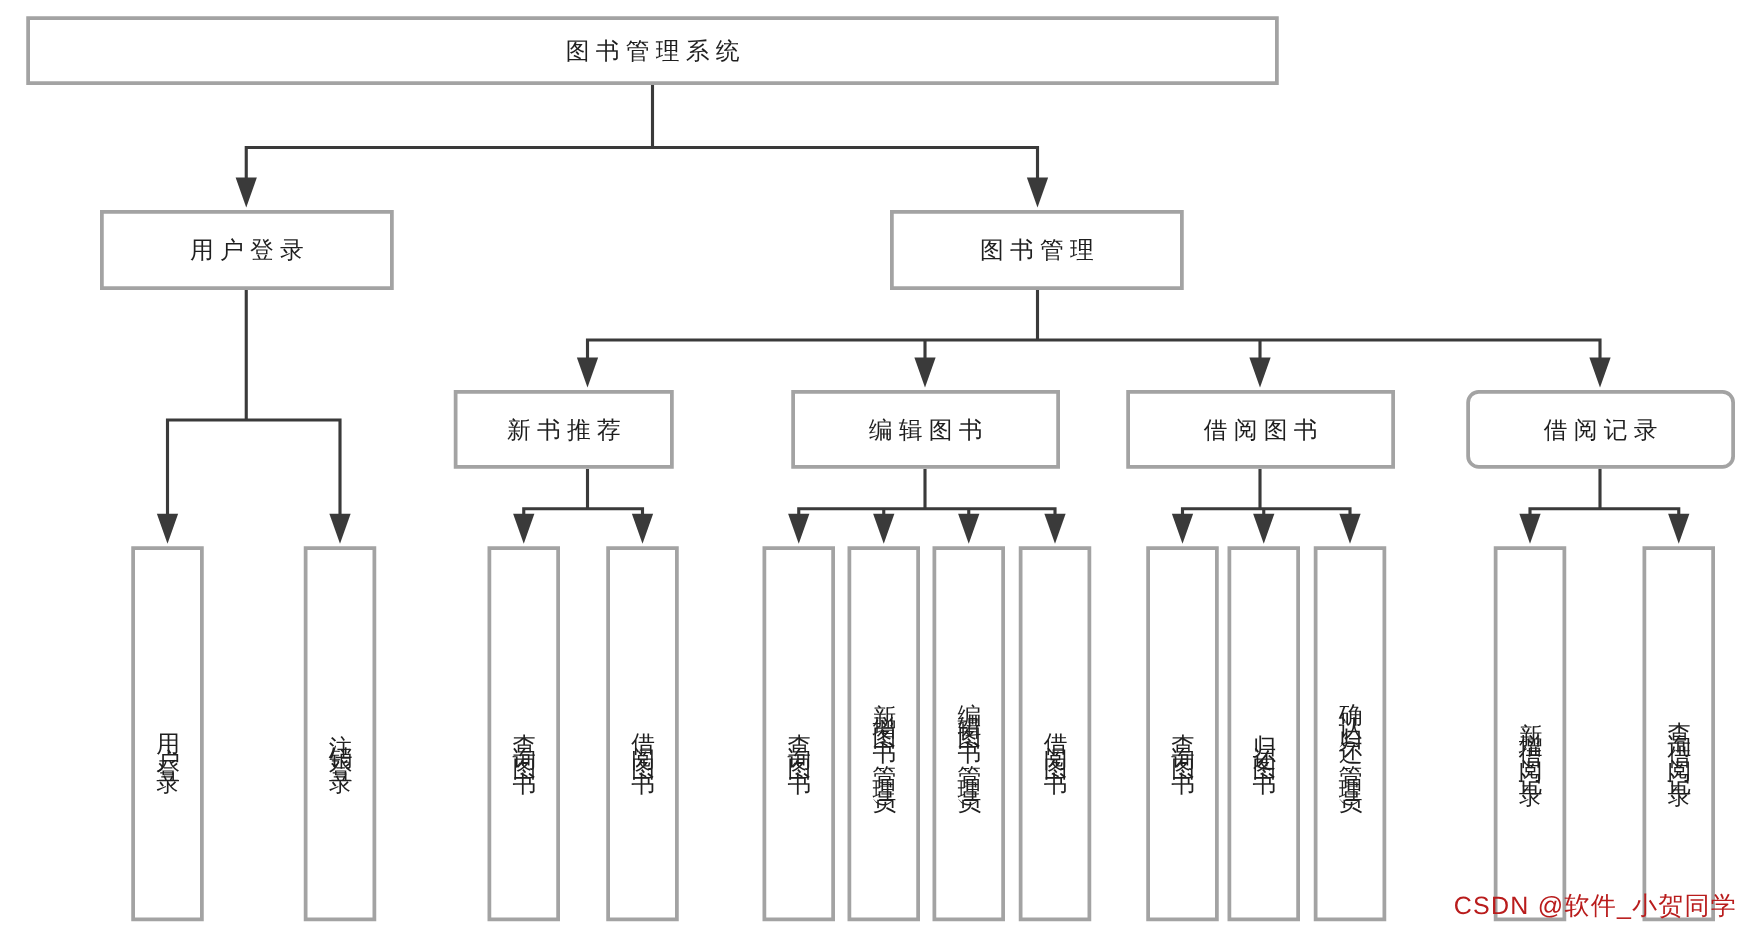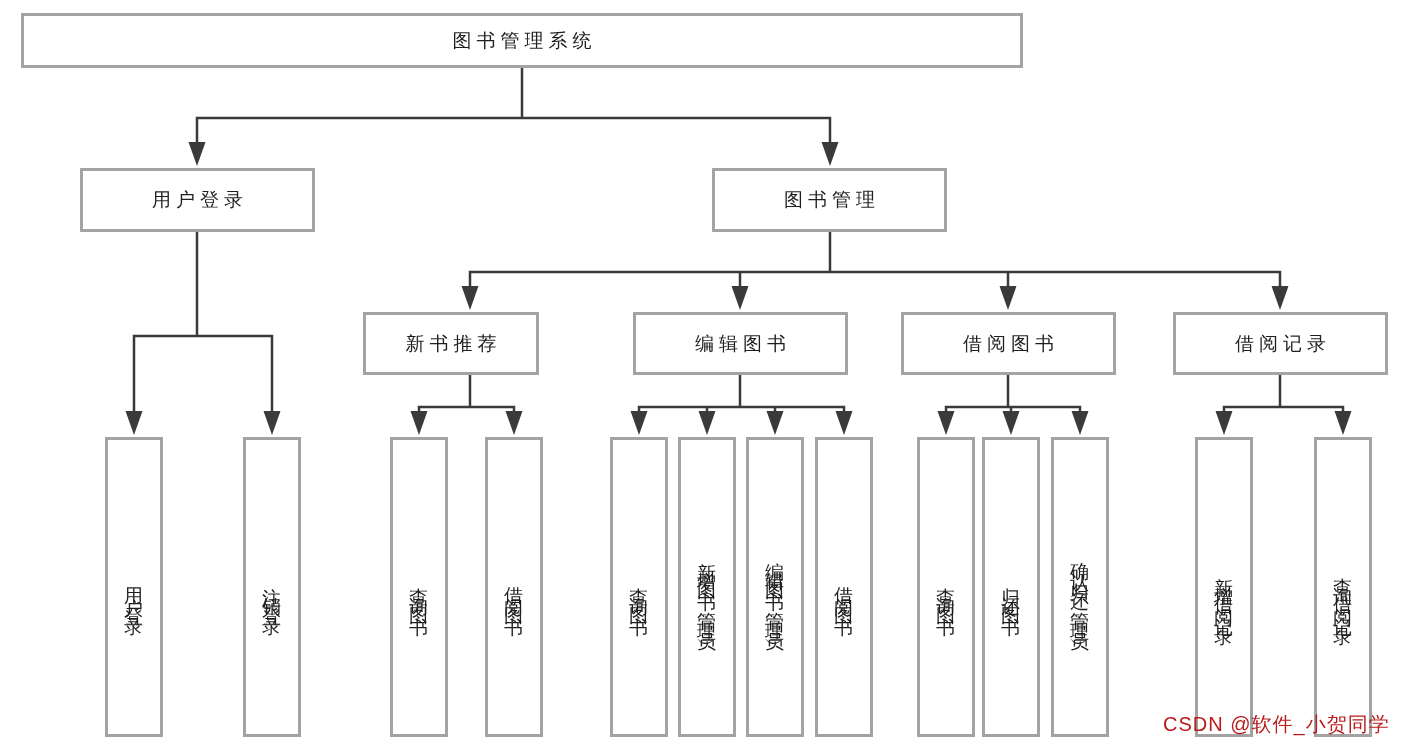--- a/index.html
+++ b/index.html
@@ -123,21 +123,21 @@
 
   <div class="box" style="left:363px; top:312px; width:176px; height:63px;">
     <span class="h-label">新书推荐</span>
   </div>
   <div class="box" style="left:633px; top:312px; width:215px; height:63px;">
     <span class="h-label">编辑图书</span>
   </div>
   <div class="box" style="left:901px; top:312px; width:215px; height:63px;">
     <span class="h-label">借阅图书</span>
   </div>
-  <div class="box" style="left:1173px; top:312px; width:215px; height:63px;">
+  <div class="box" style="left:1173px; top:312px; width:215px; height:63px;border-radius:10px;">
     <span class="h-label">借阅记录</span>
   </div>
 
   <div class="box leaf" style="left:105px; top:437px; width:58px; height:300px;">
     <span class="v-label">用户登录</span>
   </div>
   <div class="box leaf" style="left:243px; top:437px; width:58px; height:300px;">
     <span class="v-label">注销登录</span>
   </div>
 

